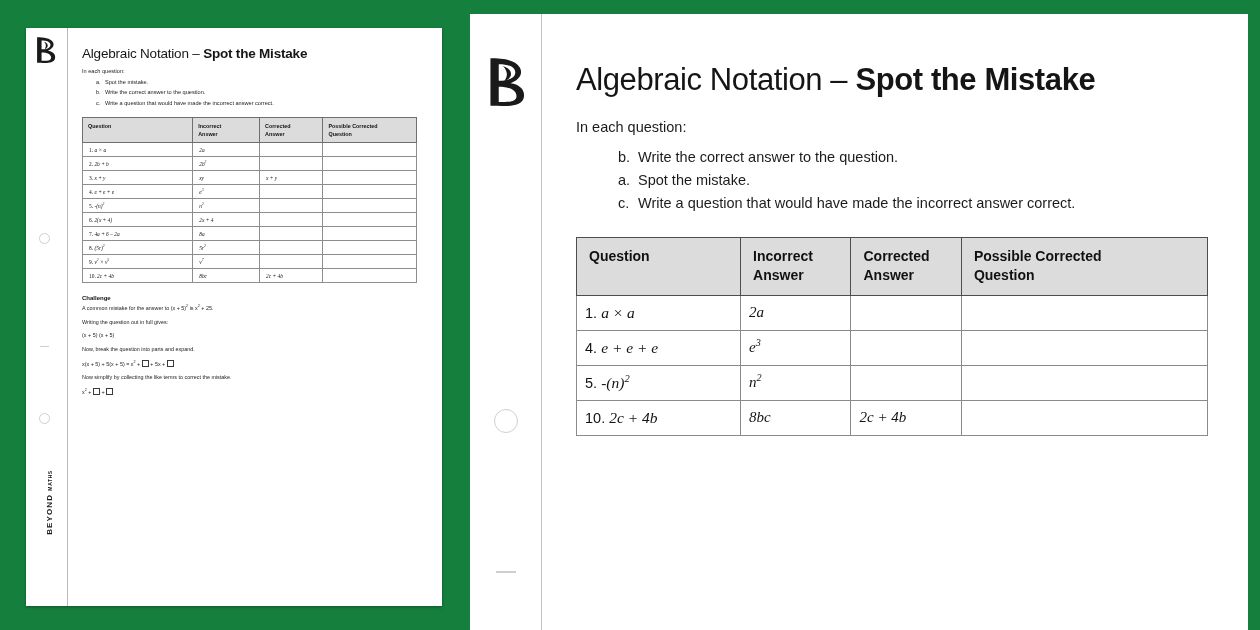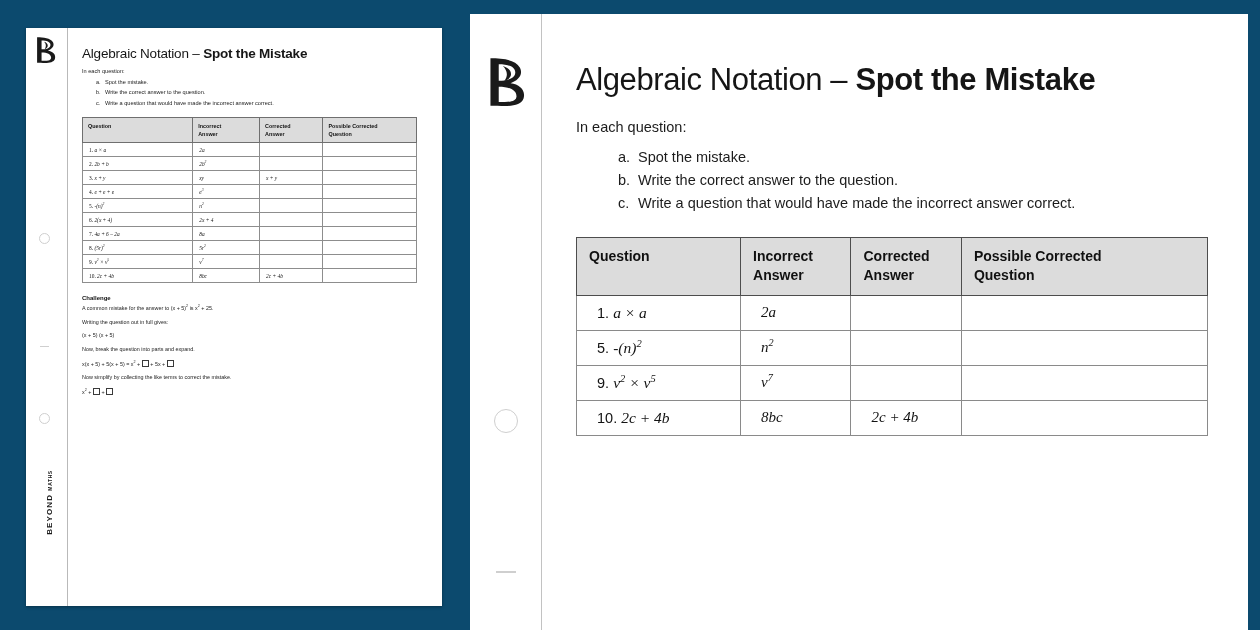--- a/index.html
+++ b/index.html
@@ -2,21 +2,21 @@
 <html><head>
 <meta charset="utf-8">
 <style>
   * { box-sizing: border-box; margin: 0; padding: 0; }
   html, body {
     width: 1260px; height: 630px;
     overflow: hidden;
     font-family: "Liberation Sans", sans-serif;
     background: #5d8a33;
   }
-  .stage { position: relative; width: 1260px; height: 630px; background: #0c4a6e; }
+  .stage { position: relative; width: 1260px; height: 630px; background: #15803d; }
 
   
   .thumb {
     position: absolute;
     left: 26px; top: 28px;
     width: 416px; height: 578px;
     background: #ffffff;
     box-shadow: 0 1px 3px rgba(0,0,0,0.35);
     display: flex;
   }
@@ -114,21 +114,21 @@
 
   .big table { border-collapse: collapse; width: 100%; margin-top: 22px; table-layout: fixed; }
   .big table th {
     background: #dcdcdc; border: 1.6px solid #4d4d4d;
     font-size: 14px; font-weight: bold; color: #111;
     text-align: left; padding: 9px 10px 10px 12px; vertical-align: top; line-height: 1.35;
   }
   .big table td {
     border: 1.1px solid #8a8a8a;
     border-left-width: 1.6px; border-right-width: 1.6px;
-    font-size: 15px; color: #131313; padding: 6px 10px 6px 20px;
+    font-size: 15px; color: #131313; padding: 6px 10px 6px 8px;
     height: 35px;
     font-family: "Liberation Serif", serif; font-style: italic;
   }
   .big table td.qc { font-style: normal; font-family: "Liberation Sans", sans-serif; font-size: 14.5px; }
   .big table td.qc i { font-style: italic; font-family: "Liberation Serif", serif; font-size: 15.5px; }
   .big th.c1 { width: 26%; } .big th.c2 { width: 17.5%; }
   .big th.c3 { width: 17.5%; } .big th.c4 { width: 39%; }
 
   sup { font-size: .68em; vertical-align: super; line-height: 0; }
 </style>
@@ -266,50 +266,50 @@
       <div class="hole"></div>
       <div class="dash"></div>
     </div>
 
     <div class="sheet">
       <h1>
         <span>Algebraic Notation – </span><b>Spot the Mistake</b>
       </h1>
       <div class="lead">In each question:</div>
       <ol class="abc">
+        <li><span class="mk">b.</span><span>Write the correct answer to the question.</span></li>
         <li><span class="mk">a.</span><span>Spot the mistake.</span></li>
-        <li><span class="mk">b.</span><span>Write the correct answer to the question.</span></li>
         <li><span class="mk">c.</span><span>Write a question that would have made the incorrect answer correct.</span></li>
       </ol>
 
       <table>
         <thead>
             <tr>
           <th class="c1"><span>Question</span></th>
           <th class="c2"><span>Incorrect</span><br><span>Answer</span></th>
           <th class="c3"><span>Corrected</span><br><span>Answer</span></th>
           <th class="c4"><span>Possible Corrected</span><br><span>Question</span></th>
         </tr>
           </thead>
         <tbody id="bigBody">
             <tr>
               <td class="qc">1. <i>a × a</i></td>
               <td>2a</td>
               <td></td>
               <td></td>
             </tr>
             <tr>
+              <td class="qc">4. <i>e + e + e</i></td>
+              <td>e<sup>3</sup></td>
+              <td></td>
+              <td></td>
+            </tr>
+            <tr>
               <td class="qc">5. <i>-(n)<sup>2</sup></i></td>
               <td>n<sup>2</sup></td>
-              <td></td>
-              <td></td>
-            </tr>
-            <tr>
-              <td class="qc">9. <i>v<sup>2</sup> × v<sup>5</sup></i></td>
-              <td>v<sup>7</sup></td>
               <td></td>
               <td></td>
             </tr>
             <tr>
               <td class="qc">10. <i>2c + 4b</i></td>
               <td>8bc</td>
               <td>2c + 4b</td>
               <td></td>
             </tr>
           </tbody>

